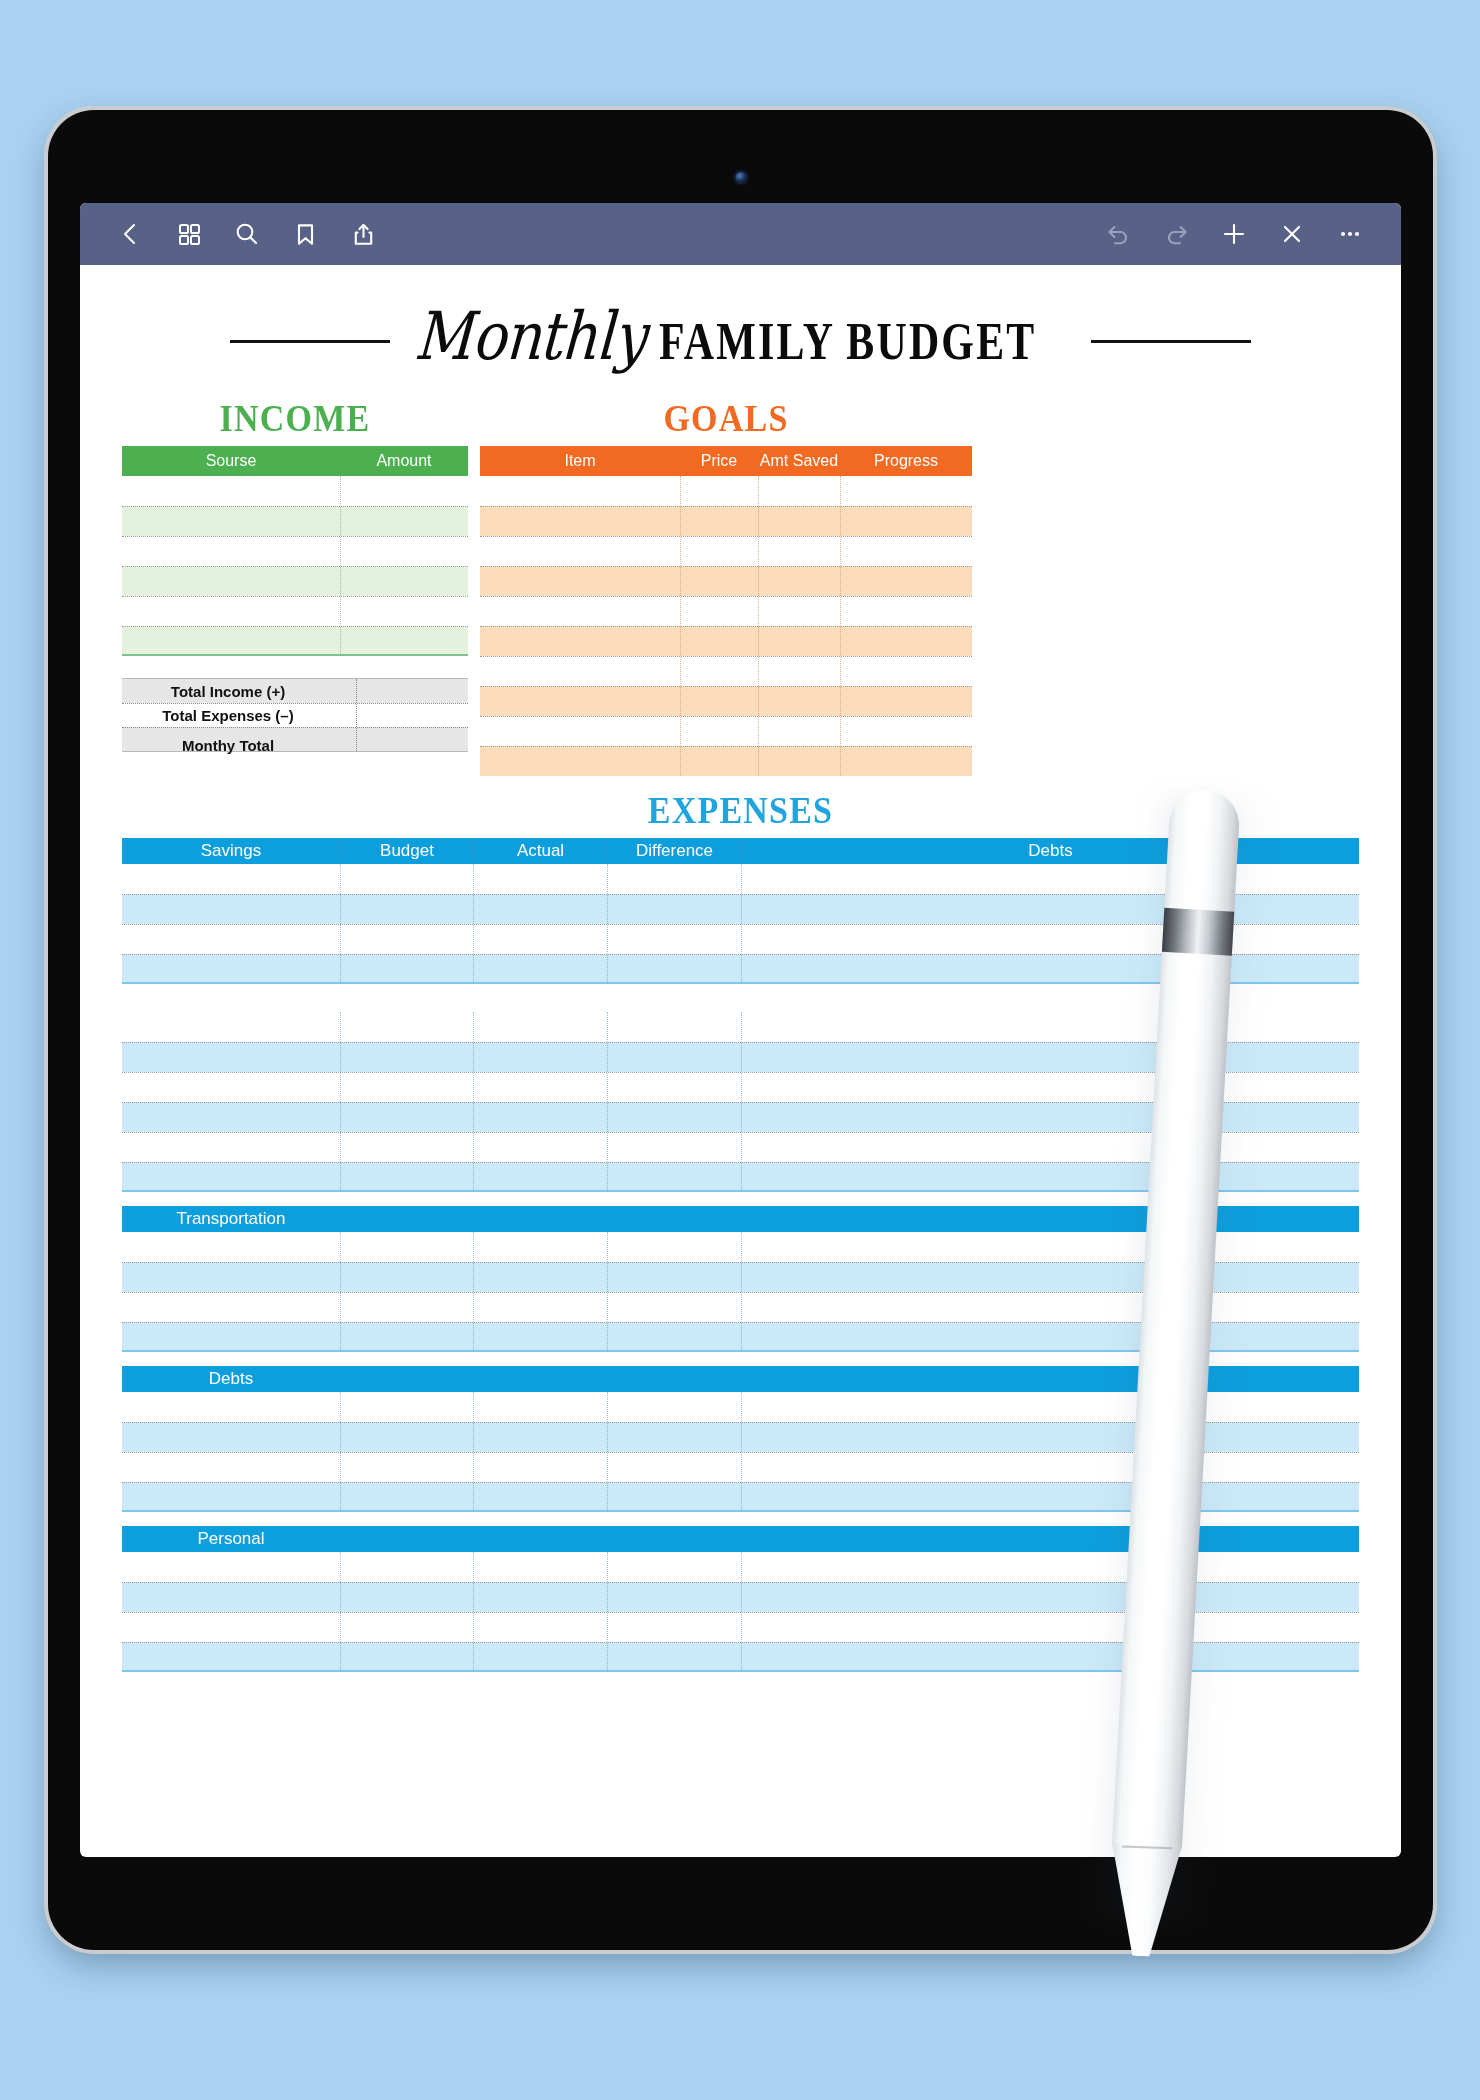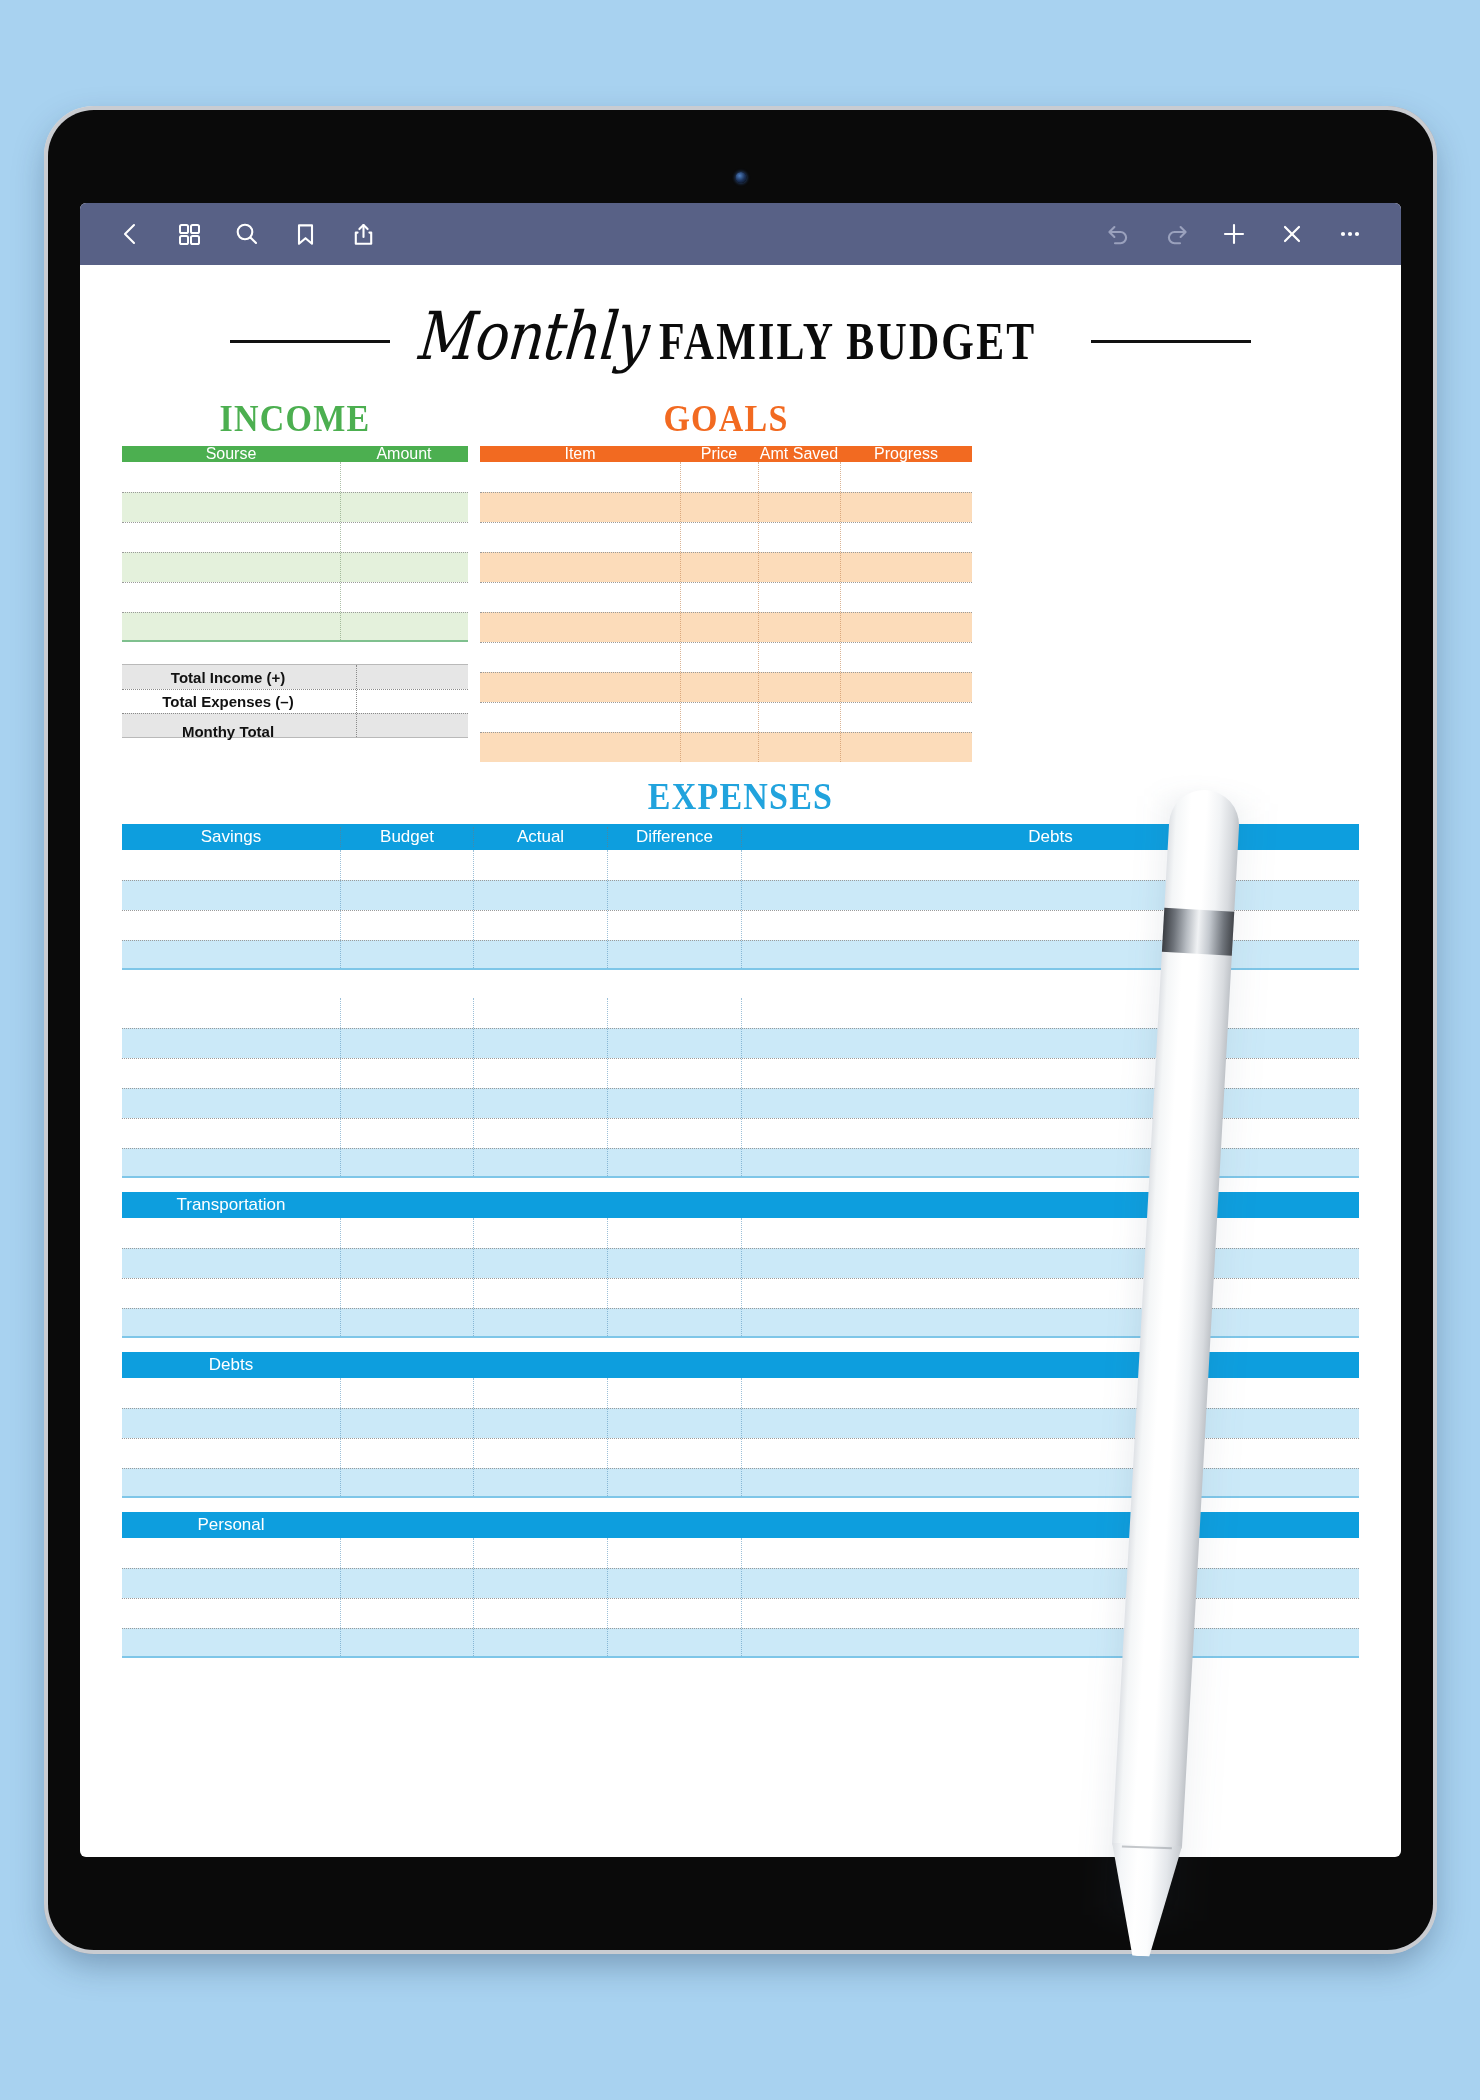--- a/index.html
+++ b/index.html
@@ -72,21 +72,21 @@
     font-family:"Liberation Serif", serif; font-weight:700;
     font-size:34px; letter-spacing:1.2px; text-align:center;
     transform:scaleY(1.12);
   }
   .cap-income{ color:#4caf50; }
   .cap-goals { color:#f26a21; }
   .cap-exp   { color:#21a3dd; }
 
   
   .hdr{
-    display:flex; align-items:center; height:16px; color:#fff;
+    display:flex; align-items:center; height:30px; color:#fff;
     font-size:16px;
   }
   .hdr .cell{ text-align:center; }
   .hdr-green { background:#4caf50; }
   .hdr-orange{ background:#f26a21; }
 
   .row{ display:flex; height:30px; }
   .row .cell{ height:100%; }
 
   

